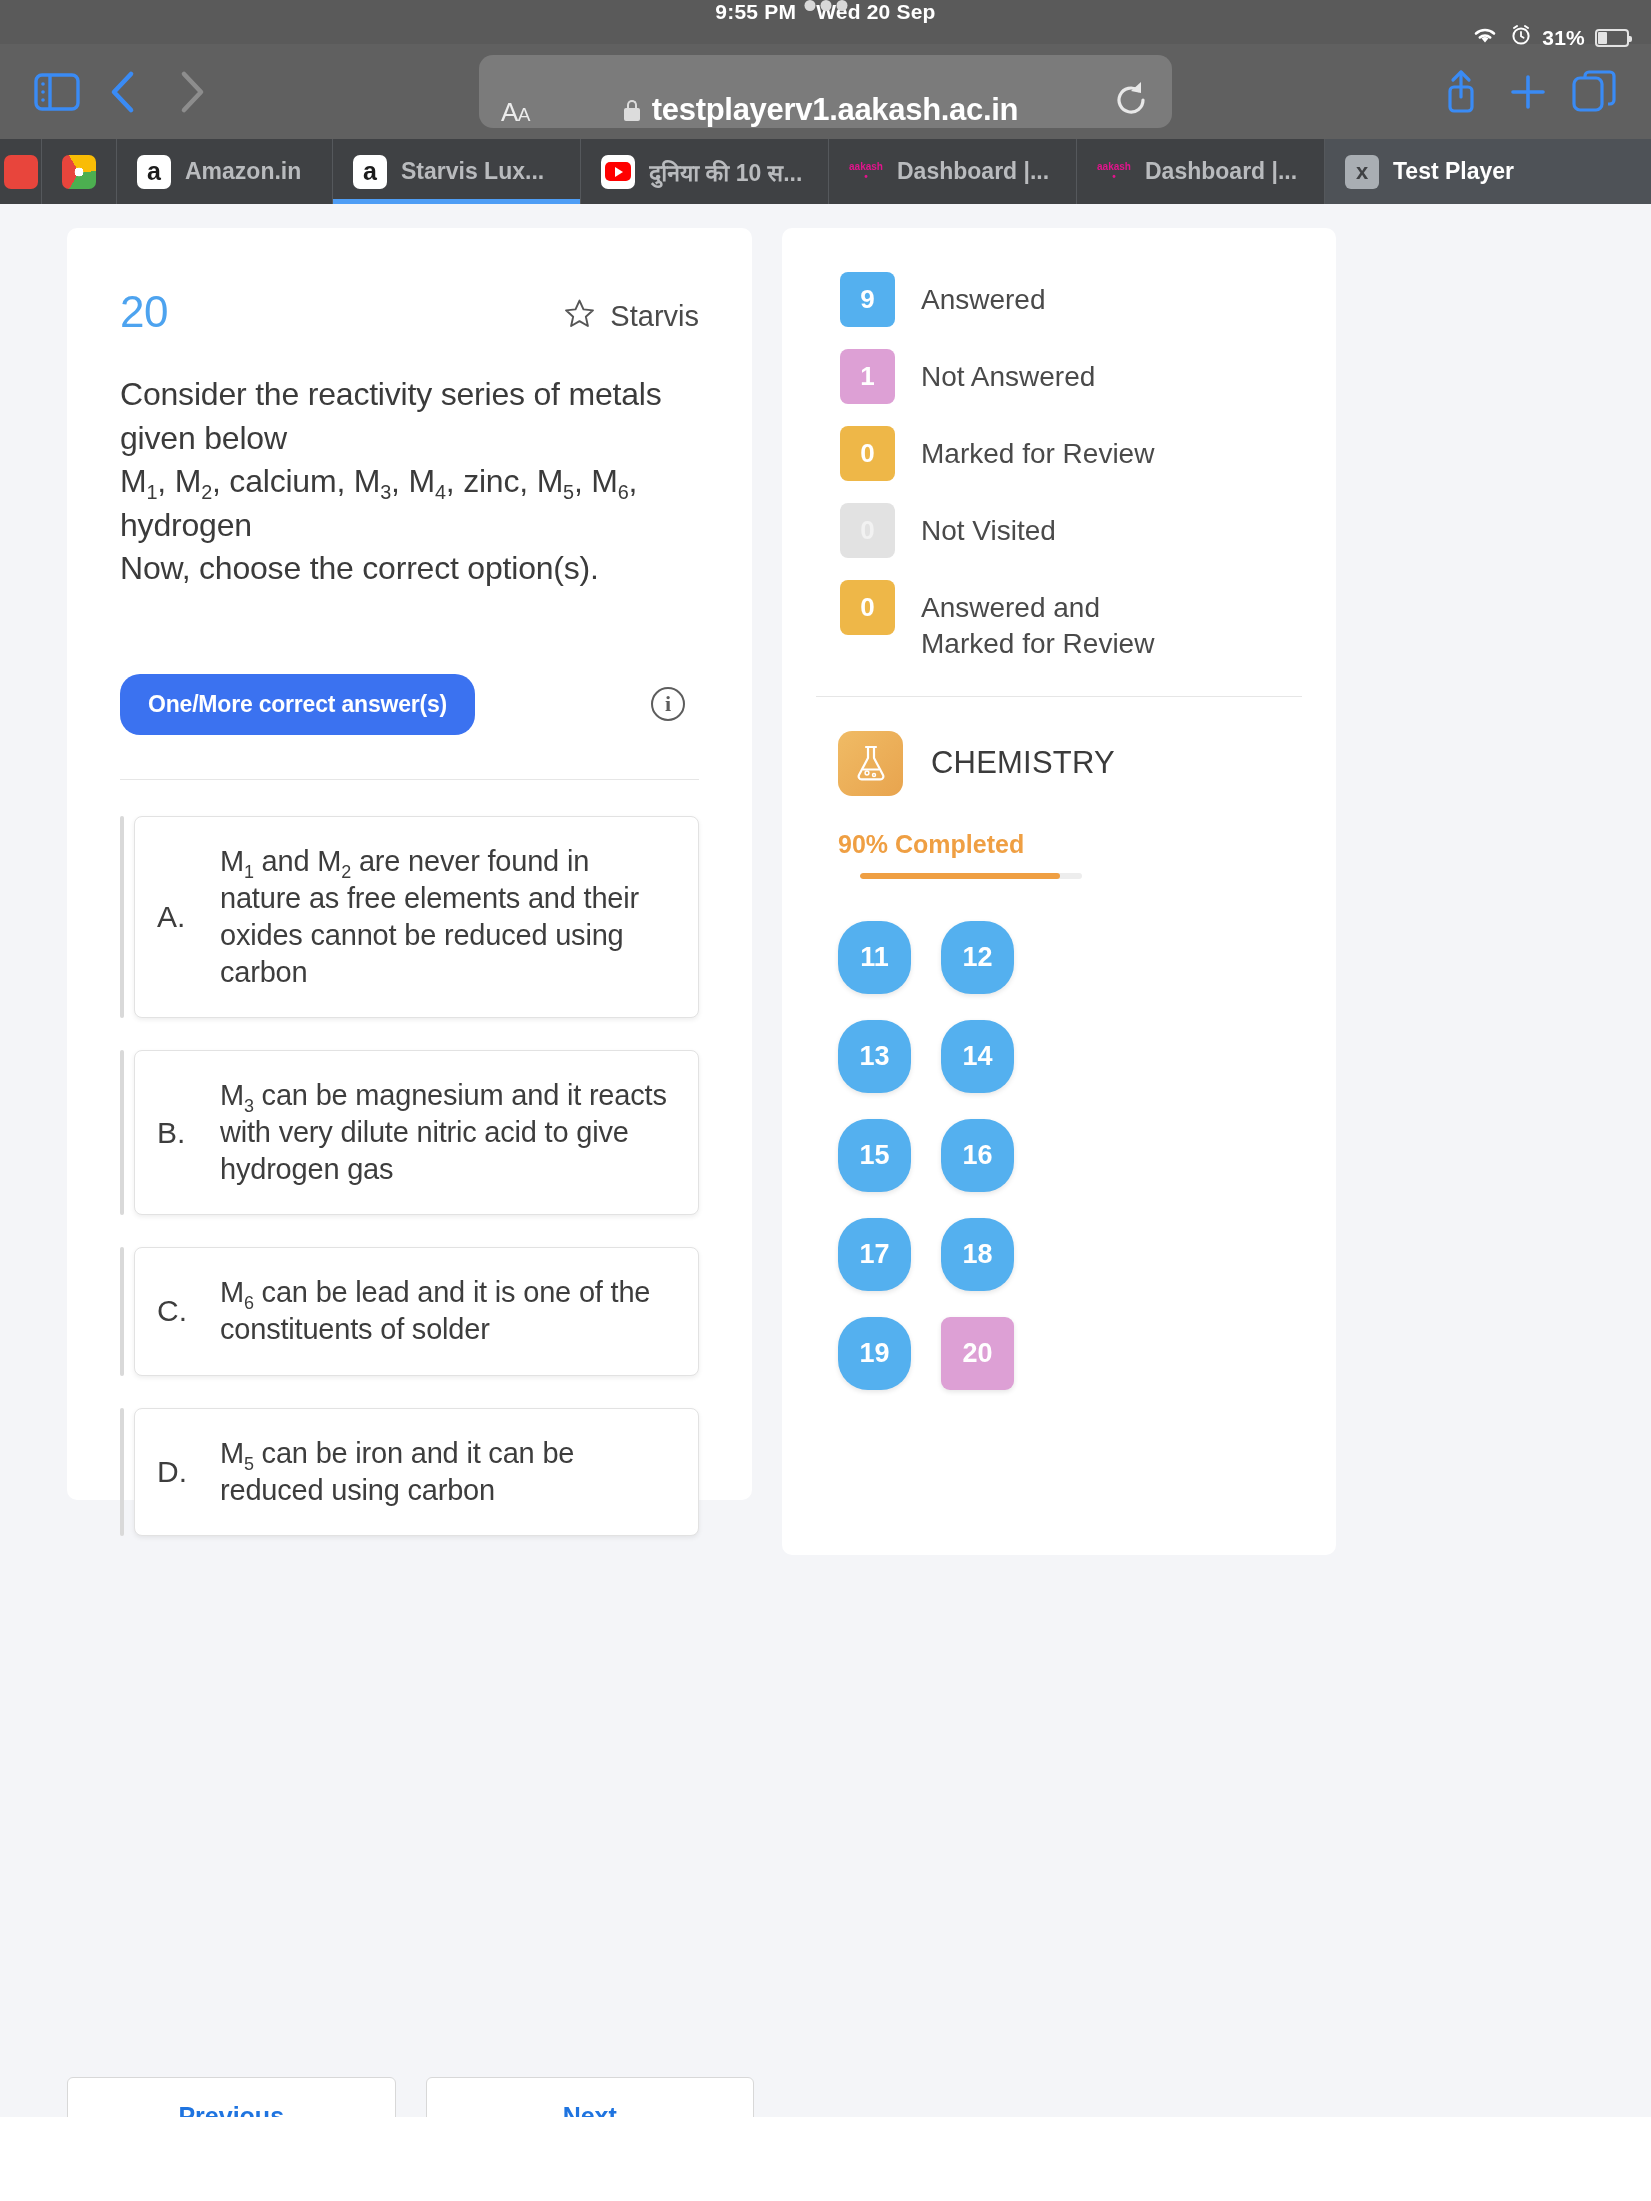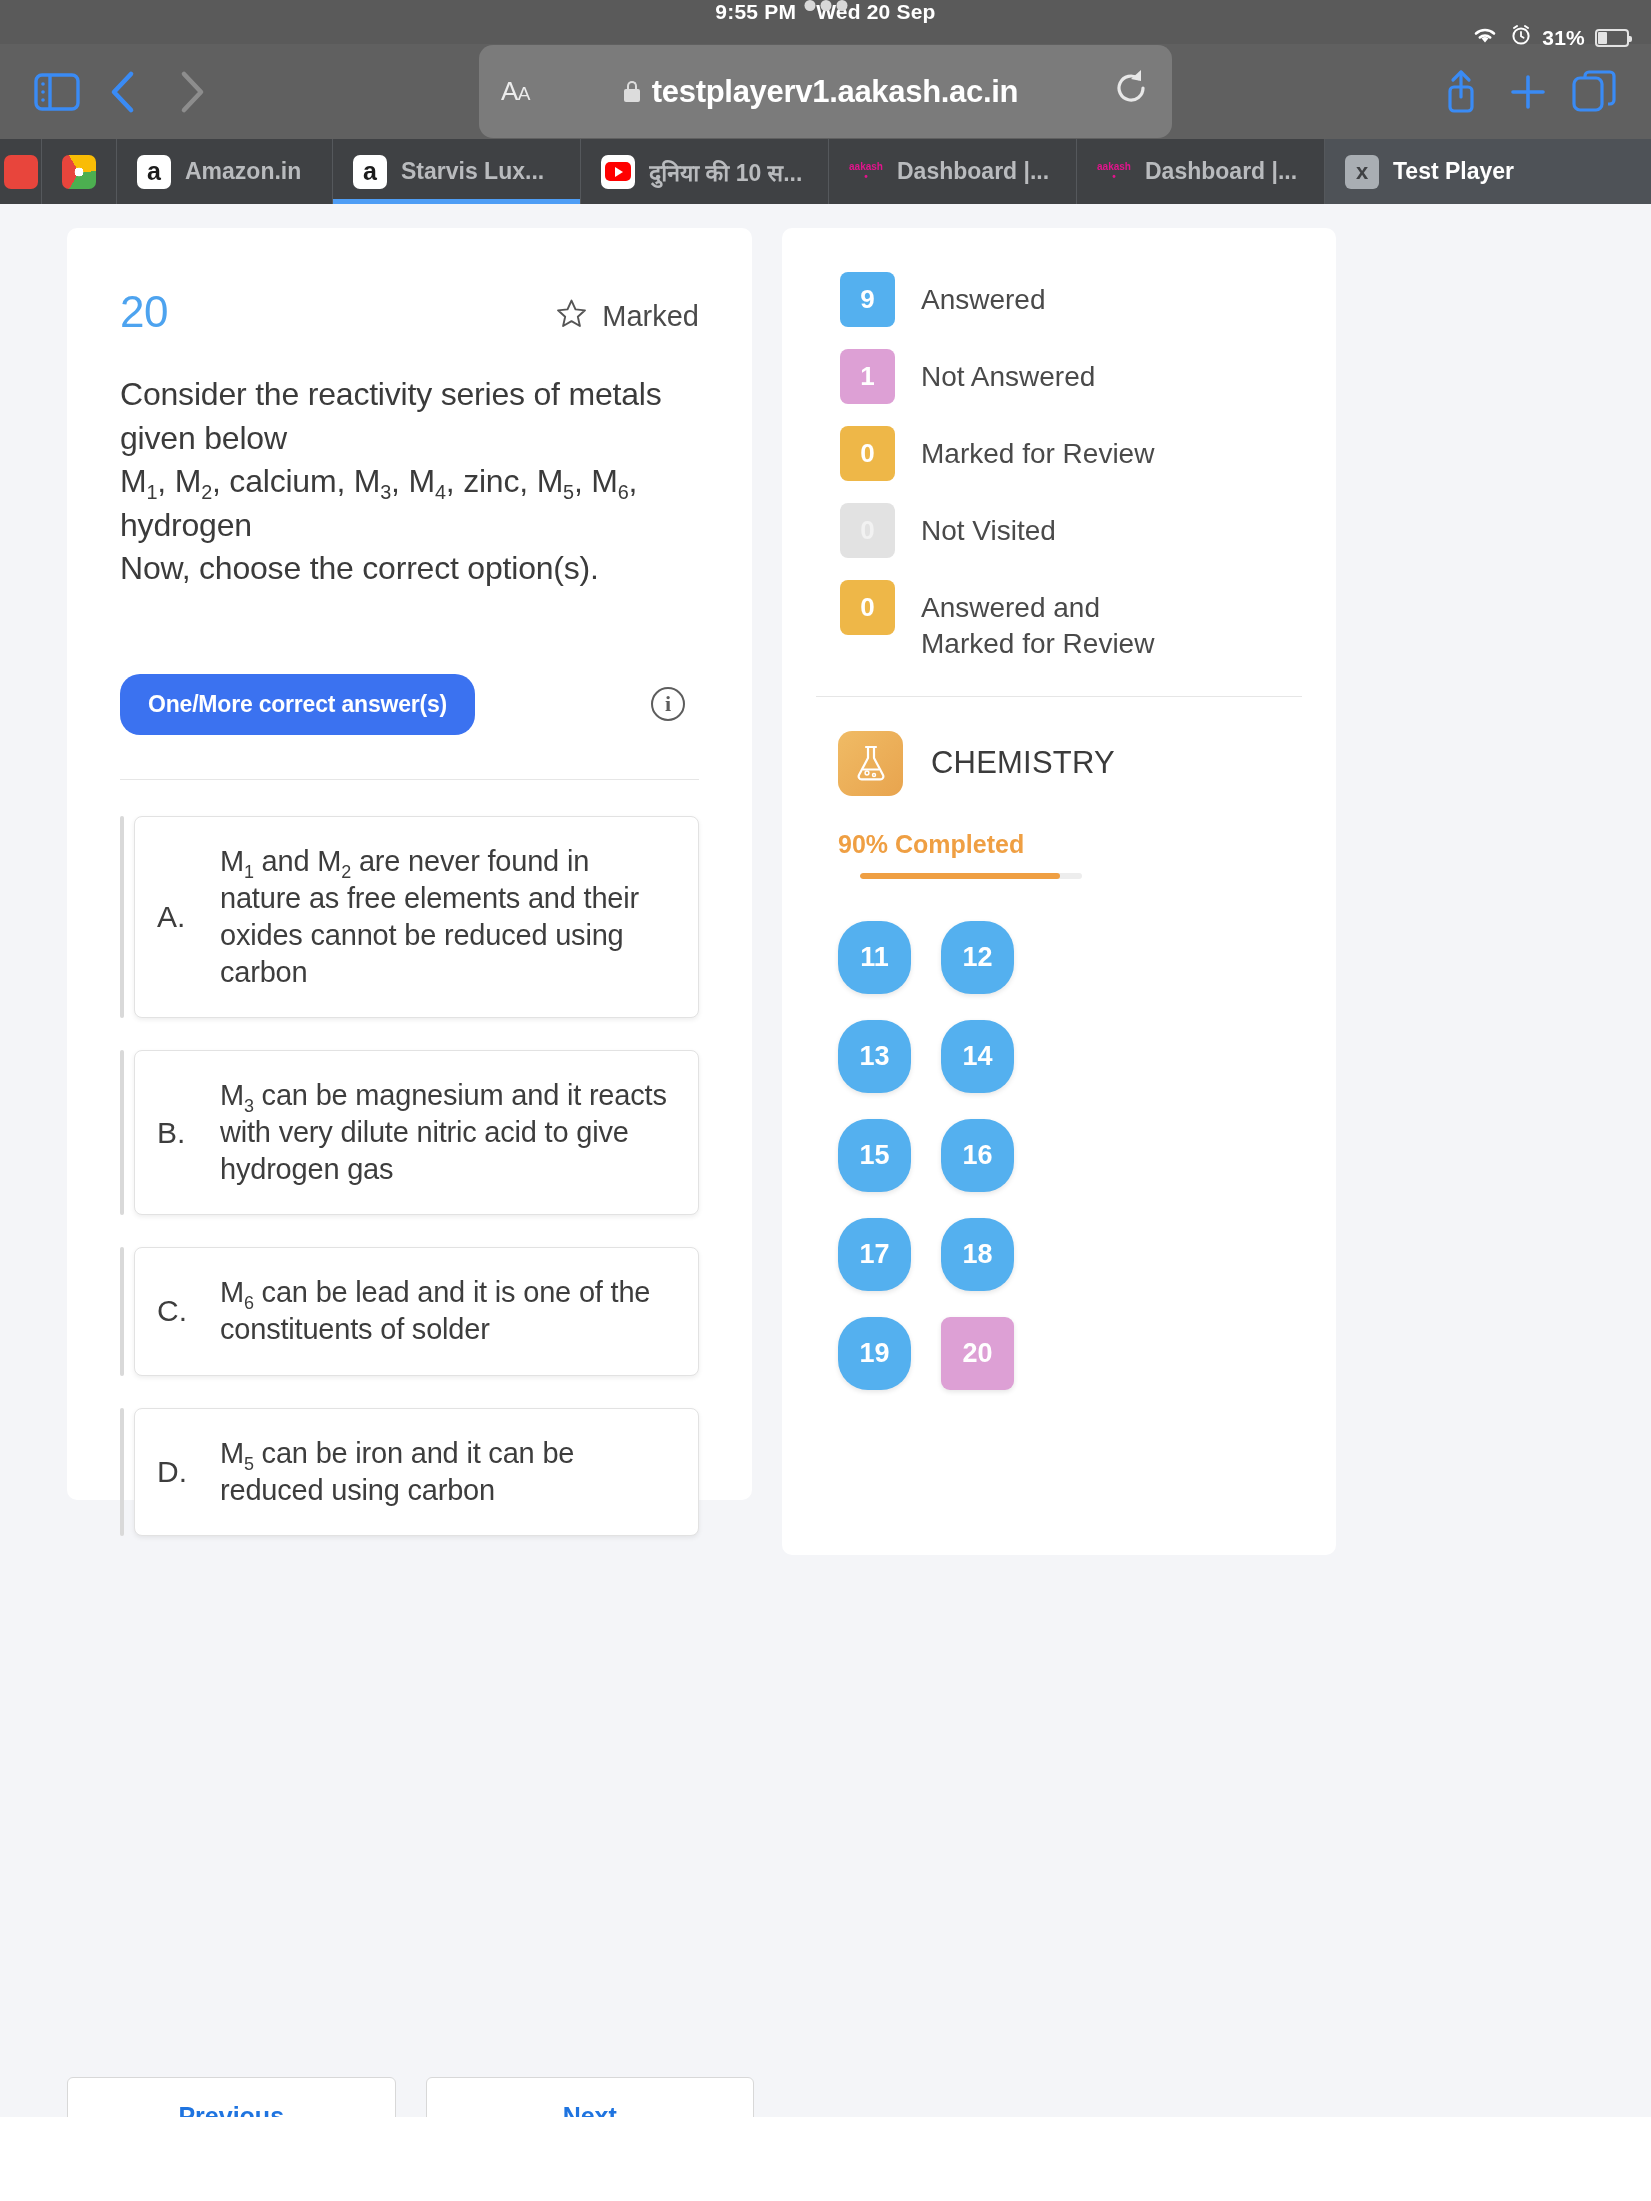--- a/index.html
+++ b/index.html
@@ -54,24 +54,24 @@
     display: flex; align-items: center;
     padding: 0 26px; gap: 6px;
   }
   .tb-icon {
     width: 61px; height: 61px;
     display: flex; align-items: center; justify-content: center;
     color: #3a8bf5; flex: 0 0 auto;
   }
   .tb-icon.dim { color: #8d8d8d; }
   .url-bar {
-    flex: 0 1 693px; height: 93px;
+    flex: 0 1 693px; height: 73px;
     margin: 0 auto;
     background: #7b7b7b; border-radius: 14px;
-    display: flex; align-items: center;
+    display: flex; align-items: flex-end;
     padding: 0 22px; gap: 16px;
     position: relative;
   }
   .aa-text { color: #ececec; font-size: 26px; letter-spacing: -0.5px; }
   .aa-text .small { font-size: 19px; }
   .url-center {
     flex: 1; display: flex; align-items: center; justify-content: center;
     gap: 12px;
   }
   .url-text {
@@ -440,21 +440,21 @@
   <div class="q-card">
 
     <div class="q-head">
       <div class="q-num">20</div>
       <div class="q-review">
         <span class="star-ic">
           <svg width="33" height="33" viewBox="0 0 24 24">
               <polygon points="12,2.6 14.9,9 21.8,9.7 16.6,14.3 18.1,21.1 12,17.6 5.9,21.1 7.4,14.3 2.2,9.7 9.1,9" stroke="#555" stroke-width="1.4" fill="none" stroke-linejoin="round"></polygon>
             </svg>
         </span>
-        <span>Marked</span>
+        <span>Starvis</span>
       </div>
     </div>
 
     <div class="q-text">
       <div>Consider the reactivity series of metals given below</div>
       <div>M<sub>1</sub>, M<sub>2</sub>, calcium, M<sub>3</sub>, M<sub>4</sub>, zinc, M<sub>5</sub>, M<sub>6</sub>,</div>
       <div>hydrogen</div>
       <div>Now, choose the correct option(s).</div>
     </div>
 

